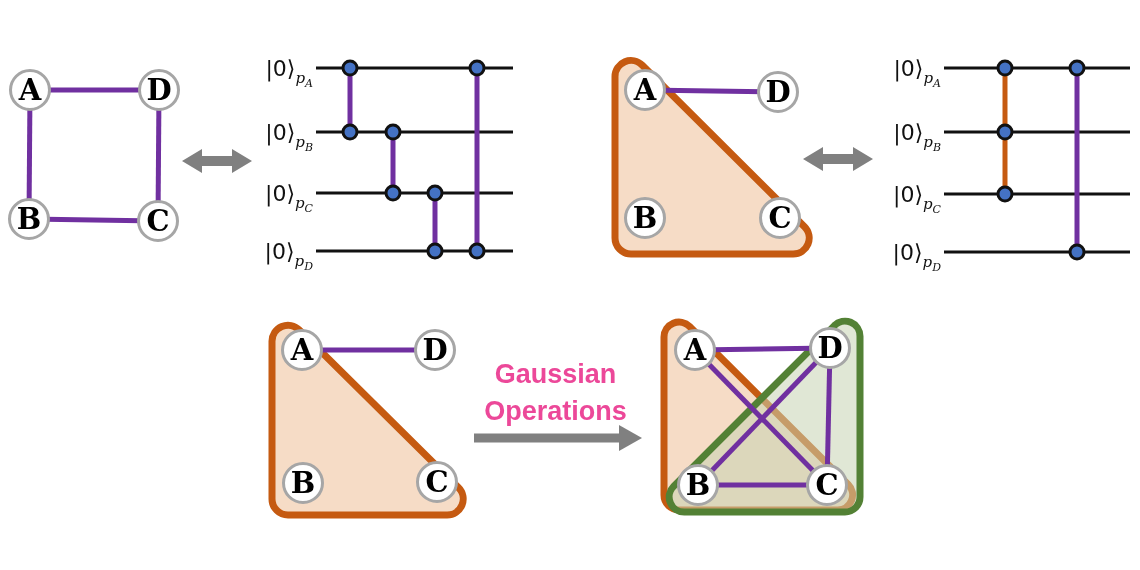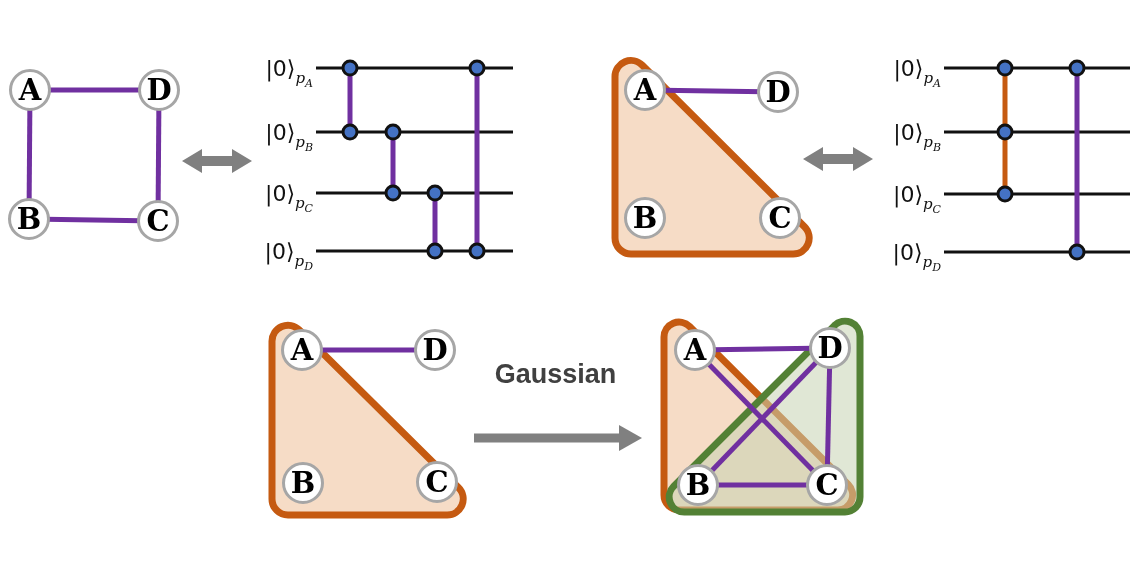--- a/index.html
+++ b/index.html
@@ -1,21 +1,21 @@
 <!DOCTYPE html>
 <html><head>
 <meta charset="utf-8">
 <style>
   html,body{margin:0;padding:0;background:#ffffff;}
   .fig{position:relative;width:1140px;height:570px;background:#ffffff;overflow:hidden;
        font-family:"Liberation Sans",sans-serif;}
   .fig svg{position:absolute;left:0;top:0;}
   .gauss{position:absolute;left:458px;top:356px;width:195px;text-align:center;
          font-family:"Liberation Sans",sans-serif;font-weight:bold;font-size:27px;
-         line-height:37px;color:#404040;}
+         line-height:37px;color:#ec4899;}
 </style>
 </head>
 <body>
 
 <div class="fig">
   <svg id="fig-svg" width="1140" height="570" viewBox="0 0 1140 570">
       <line x1="30" y1="90" x2="159" y2="90" stroke="#7030a0" stroke-width="5"></line>
       <line x1="30" y1="90" x2="29" y2="219" stroke="#7030a0" stroke-width="5"></line>
       <line x1="159" y1="90" x2="158" y2="221" stroke="#7030a0" stroke-width="5"></line>
       <line x1="29" y1="219" x2="158" y2="221" stroke="#7030a0" stroke-width="5"></line>
@@ -97,14 +97,15 @@
       <line x1="1077" y1="68" x2="1077" y2="252" stroke="#7030a0" stroke-width="5"></line>
       <circle cx="1077" cy="68" r="7" fill="#4472c4" stroke="#111111" stroke-width="3"></circle>
       <circle cx="1077" cy="252" r="7" fill="#4472c4" stroke="#111111" stroke-width="3"></circle>
       <polygon points="182,161 202,149 202,156 232,156 232,149 252,161 232,173 232,166 202,166 202,173" fill="#808080"></polygon>
       <polygon points="803,159 823,147 823,154 853,154 853,147 873,159 853,171 853,164 823,164 823,171" fill="#808080"></polygon>
       <line x1="474" y1="438" x2="620" y2="438" stroke="#808080" stroke-width="9"></line>
       <polygon points="619,425 642,438 619,451" fill="#808080"></polygon>
     </svg>
   <div class="gauss">
     <div>Gaussian</div>
+    <div>Operations</div>
   </div>
 </div>
 
 </body></html>

